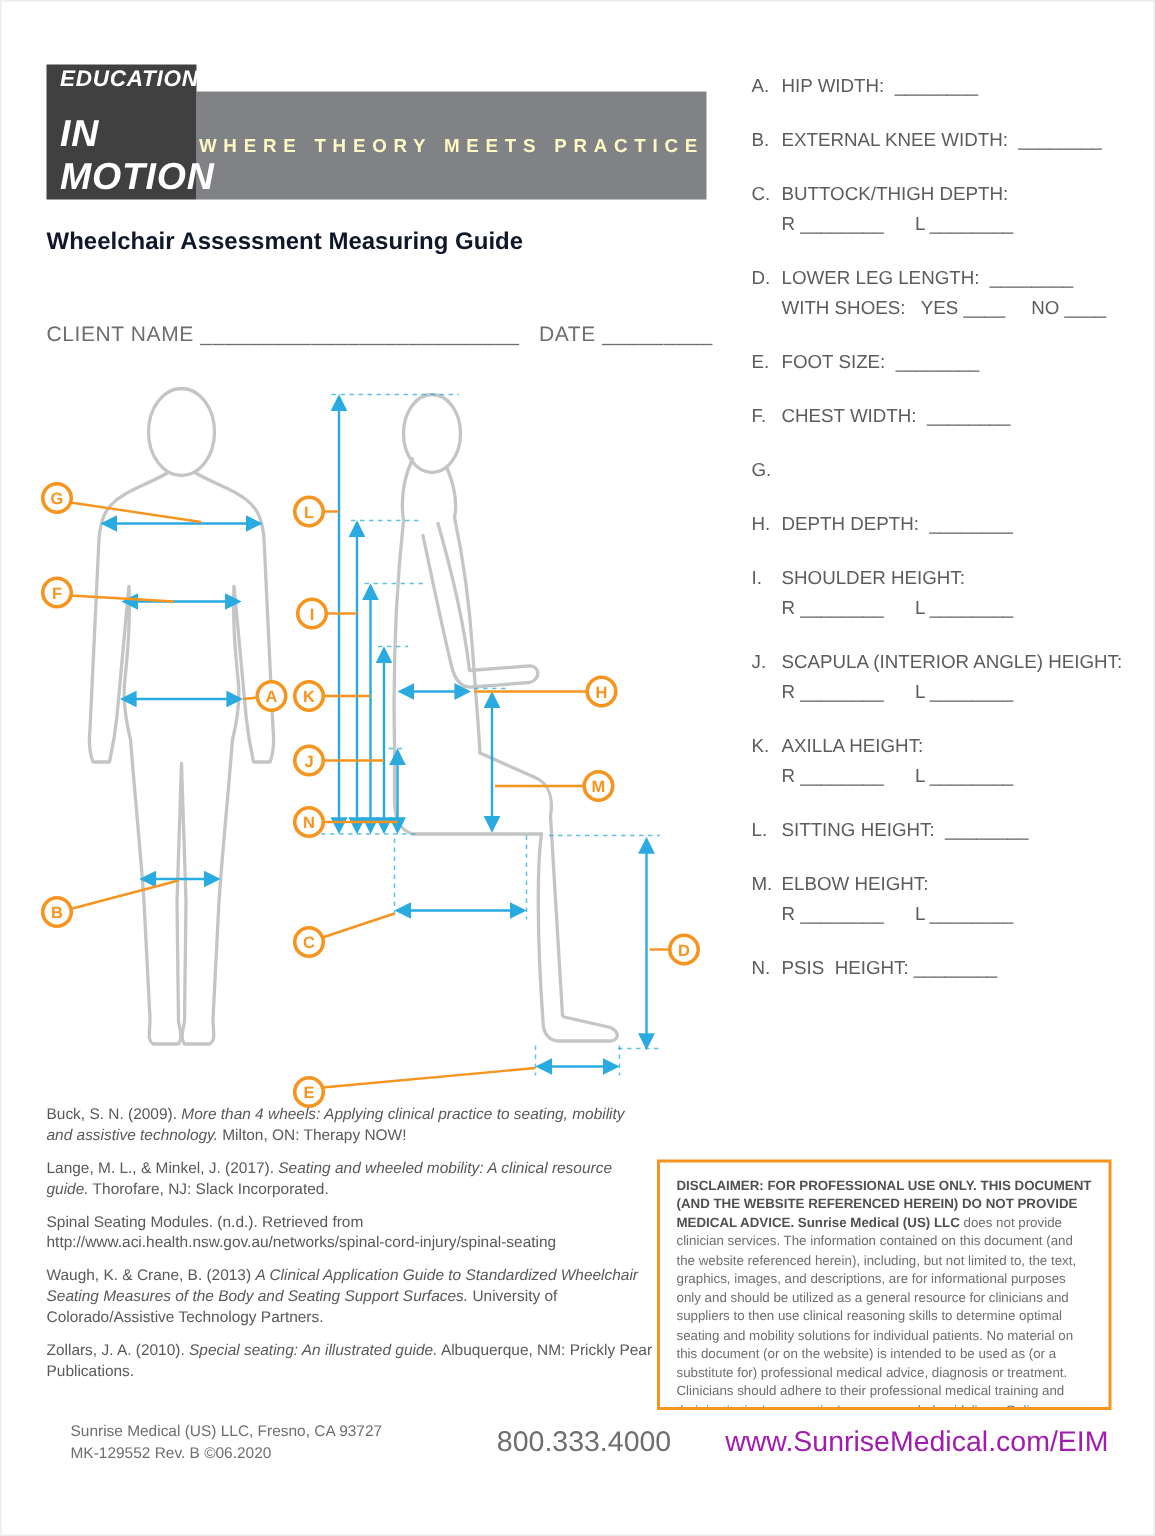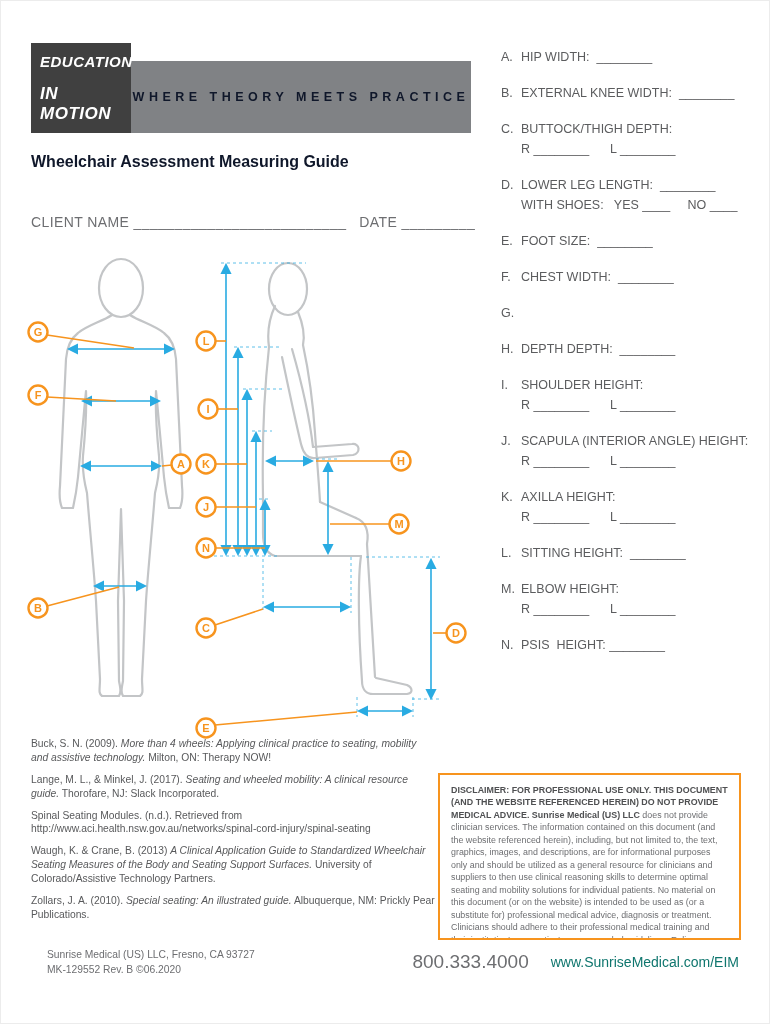--- a/index.html
+++ b/index.html
@@ -7,28 +7,28 @@
   .page {
     position:relative; width:770px; height:1024px; margin:0 auto;
     background:#fff; font-family:"Liberation Sans", sans-serif;
     border:1px solid #ececec; overflow:hidden; color:#58595B;
   }
   
   .banner {
     position:absolute; left:130px; top:60px; width:340px; height:72px;
     background:#808285; display:flex; align-items:center; justify-content:center;
   }
-  .banner span { color:#0f172a; font-size:12.5px; font-weight:bold; letter-spacing:4.5px; }
+  .banner span { color:#fef9c3; font-size:12.5px; font-weight:bold; letter-spacing:4.5px; }
   .logo-box {
     position:absolute; left:30px; top:42px; width:100px; height:90px;
     background:#404040; color:#fff; display:flex; flex-direction:column;
     justify-content:center; padding-left:9px; font-style:italic; font-weight:bold;
   }
   .logo-line1 { font-size:15px; letter-spacing:.5px; }
-  .logo-line2 { font-size:17px; letter-spacing:.5px; margin-top:14px; }
+  .logo-line2 { font-size:25px; letter-spacing:.5px; margin-top:14px; }
   .doc-title { position:absolute; left:30px; top:152px; font-size:16px; font-weight:bold; color:#0f172a; }
   .client-row { position:absolute; left:30px; top:213px; font-size:14px; color:#6D6E71; letter-spacing:.4px; white-space:pre; }
   
   .measure-list { position:absolute; left:500px; top:46px; width:262px; font-size:12.5px; color:#5B5C5E; }
   .m-item { display:flex; margin-bottom:16px; }
   .m-letter { flex:none; width:20px; line-height:20px; }
   .m-lines { white-space:pre-wrap; line-height:20px; }
   
   .diagram { position:absolute; left:15px; top:240px; width:460px; height:520px; }
   .outline path, .outline ellipse { fill:none; stroke:#C3C5C7; stroke-width:2.2; stroke-linecap:round; stroke-linejoin:round; }
@@ -49,21 +49,21 @@
   }
   .disclaimer b { color:#4f5052; }
   
   .footer { position:absolute; left:30px; top:946px; width:710px; display:flex; align-items:center; }
   .brand { display:flex; align-items:center; }
   .brand-text { margin-left:6px; }
   .brand-name { font-family:"Liberation Serif", serif; font-weight:bold; font-size:24px; color:#F7941E; letter-spacing:2px; line-height:1; }
   .brand-sub { font-size:9px; color:#808285; letter-spacing:5px; margin-top:3px; }
   .address { margin-left:16px; font-size:10.3px; color:#6D6E71; line-height:1.5; }
   .phone { margin-left:auto; font-size:19px; color:#6D6E71; }
-  .website { margin-left:22px; margin-right:2px; font-size:14px; color:#0f766e; }
+  .website { margin-left:36px; margin-right:2px; font-size:19px; color:#a21caf; }
 </style>
 </head>
 <body>
 
 <div class="page">
 
   <div class="banner">
     <span>WHERE THEORY MEETS PRACTICE</span>
   </div>
   <div class="logo-box">

